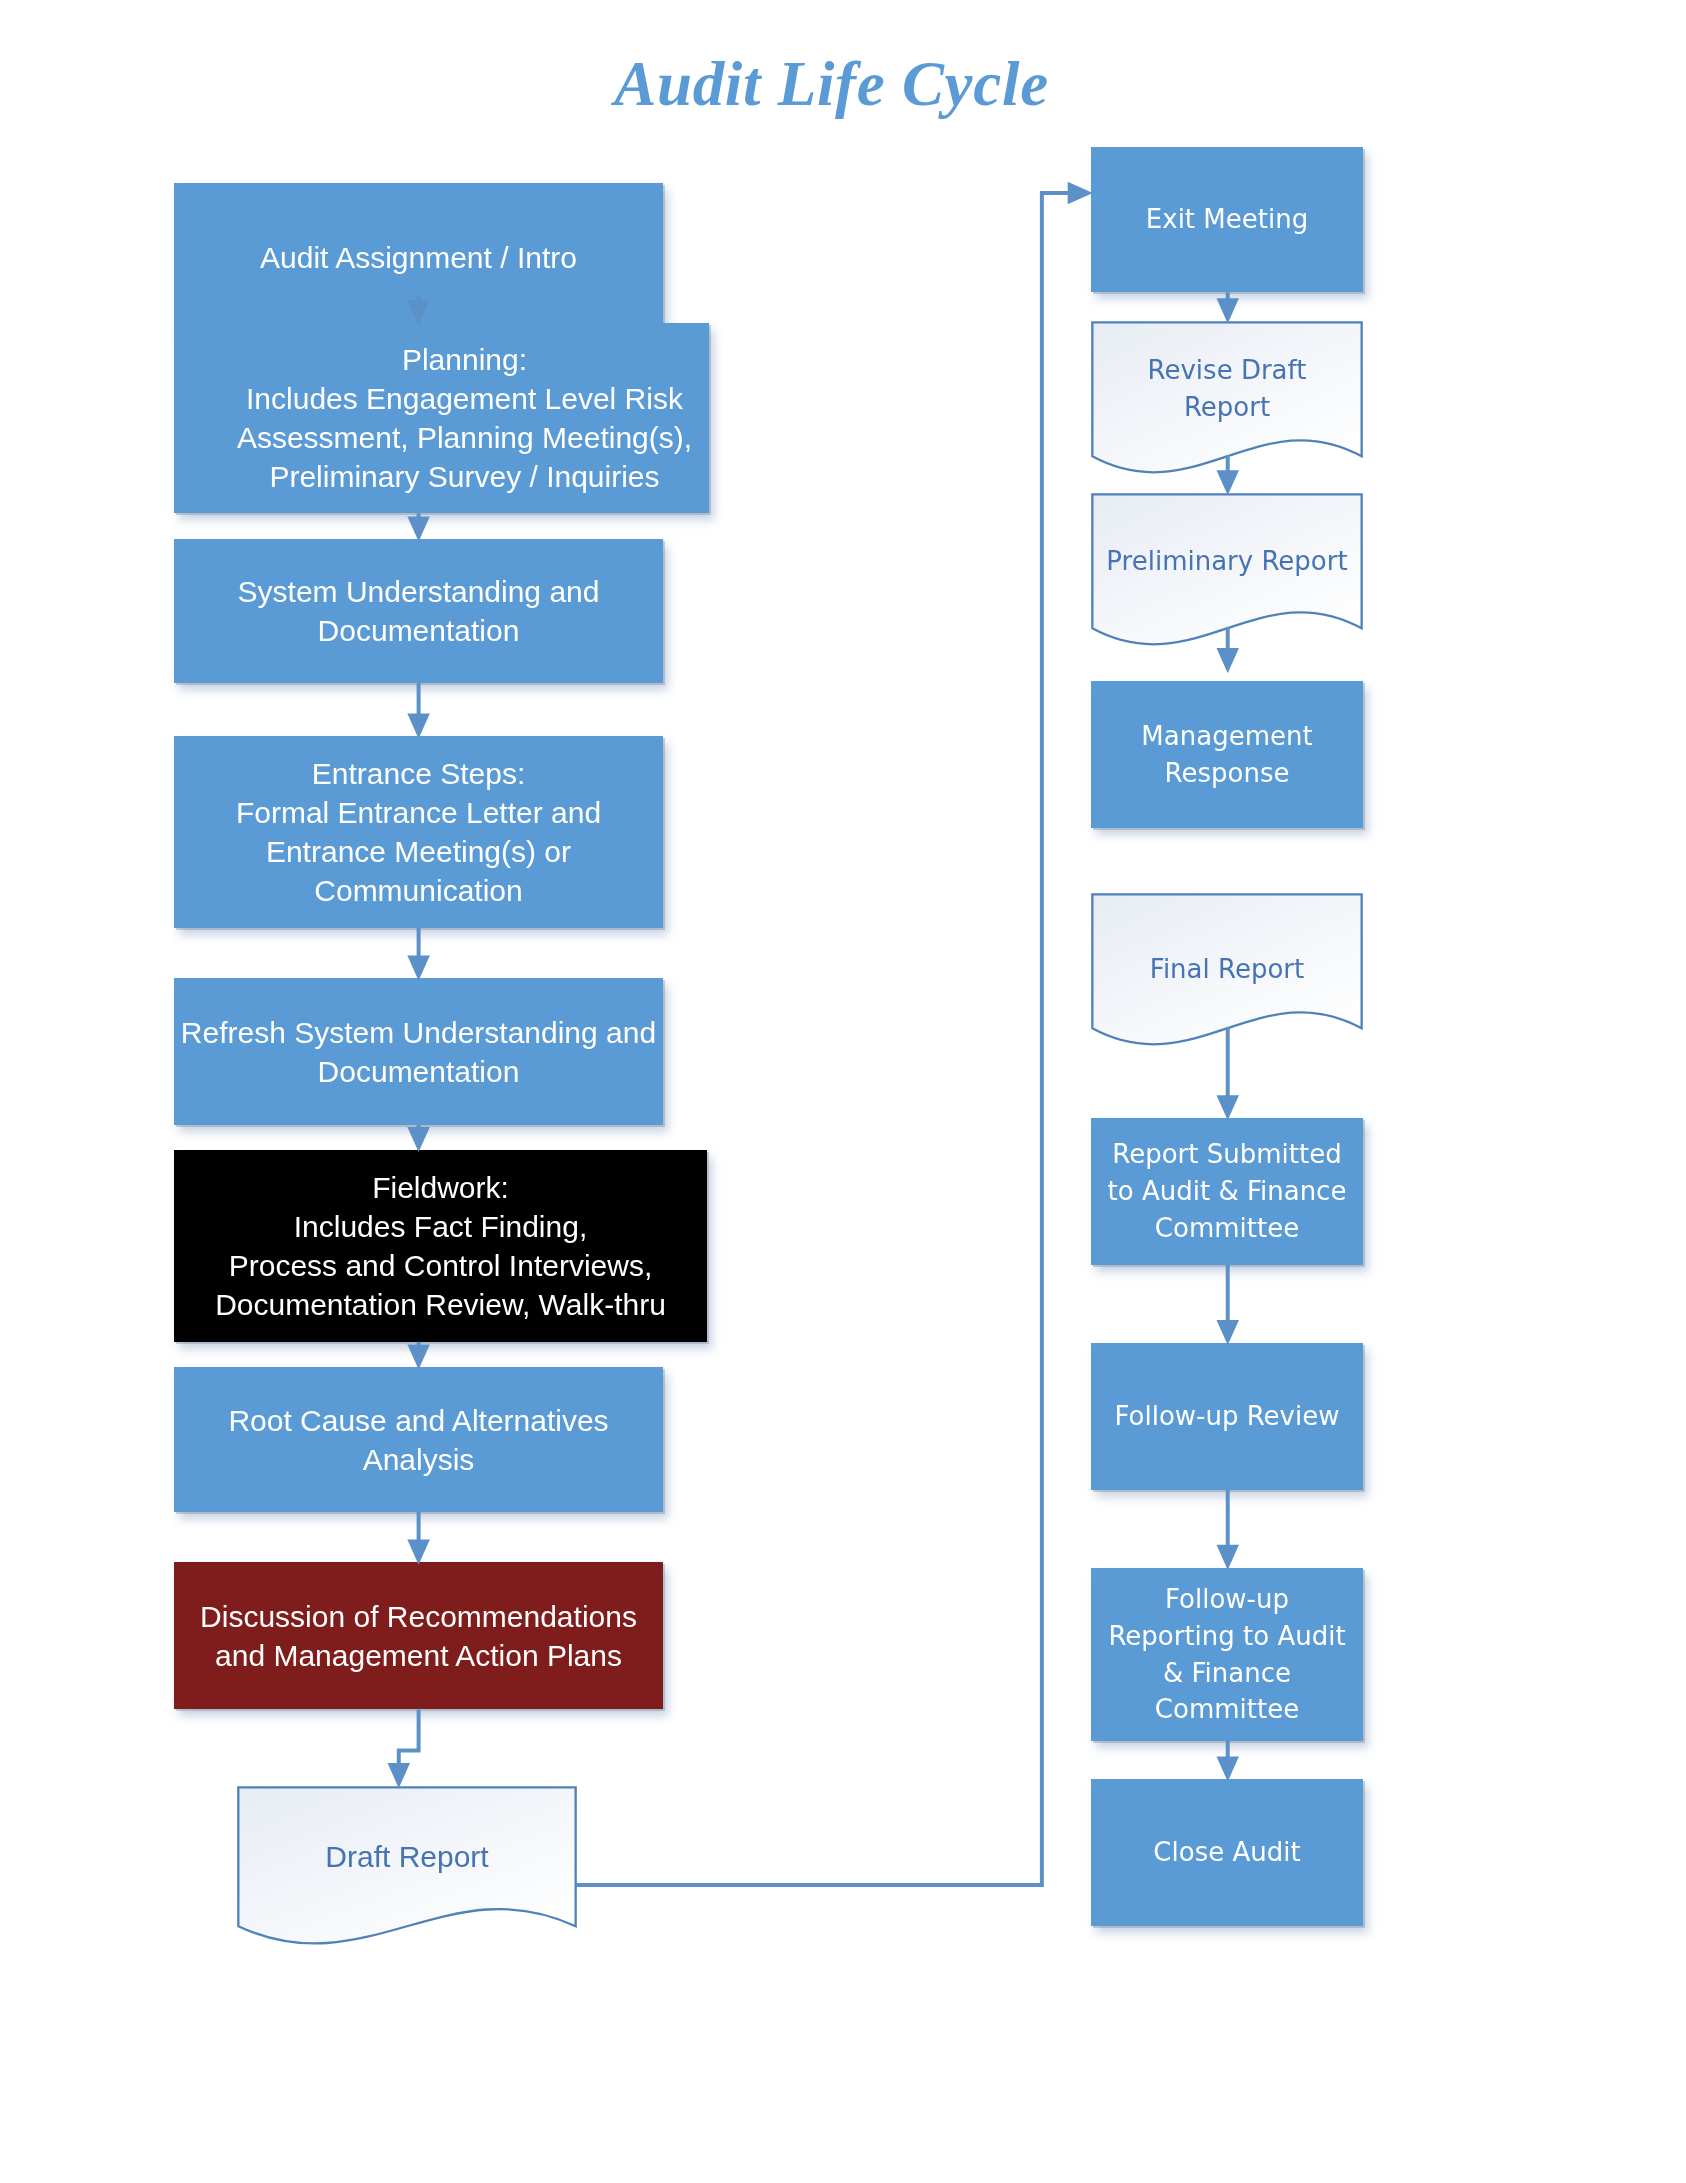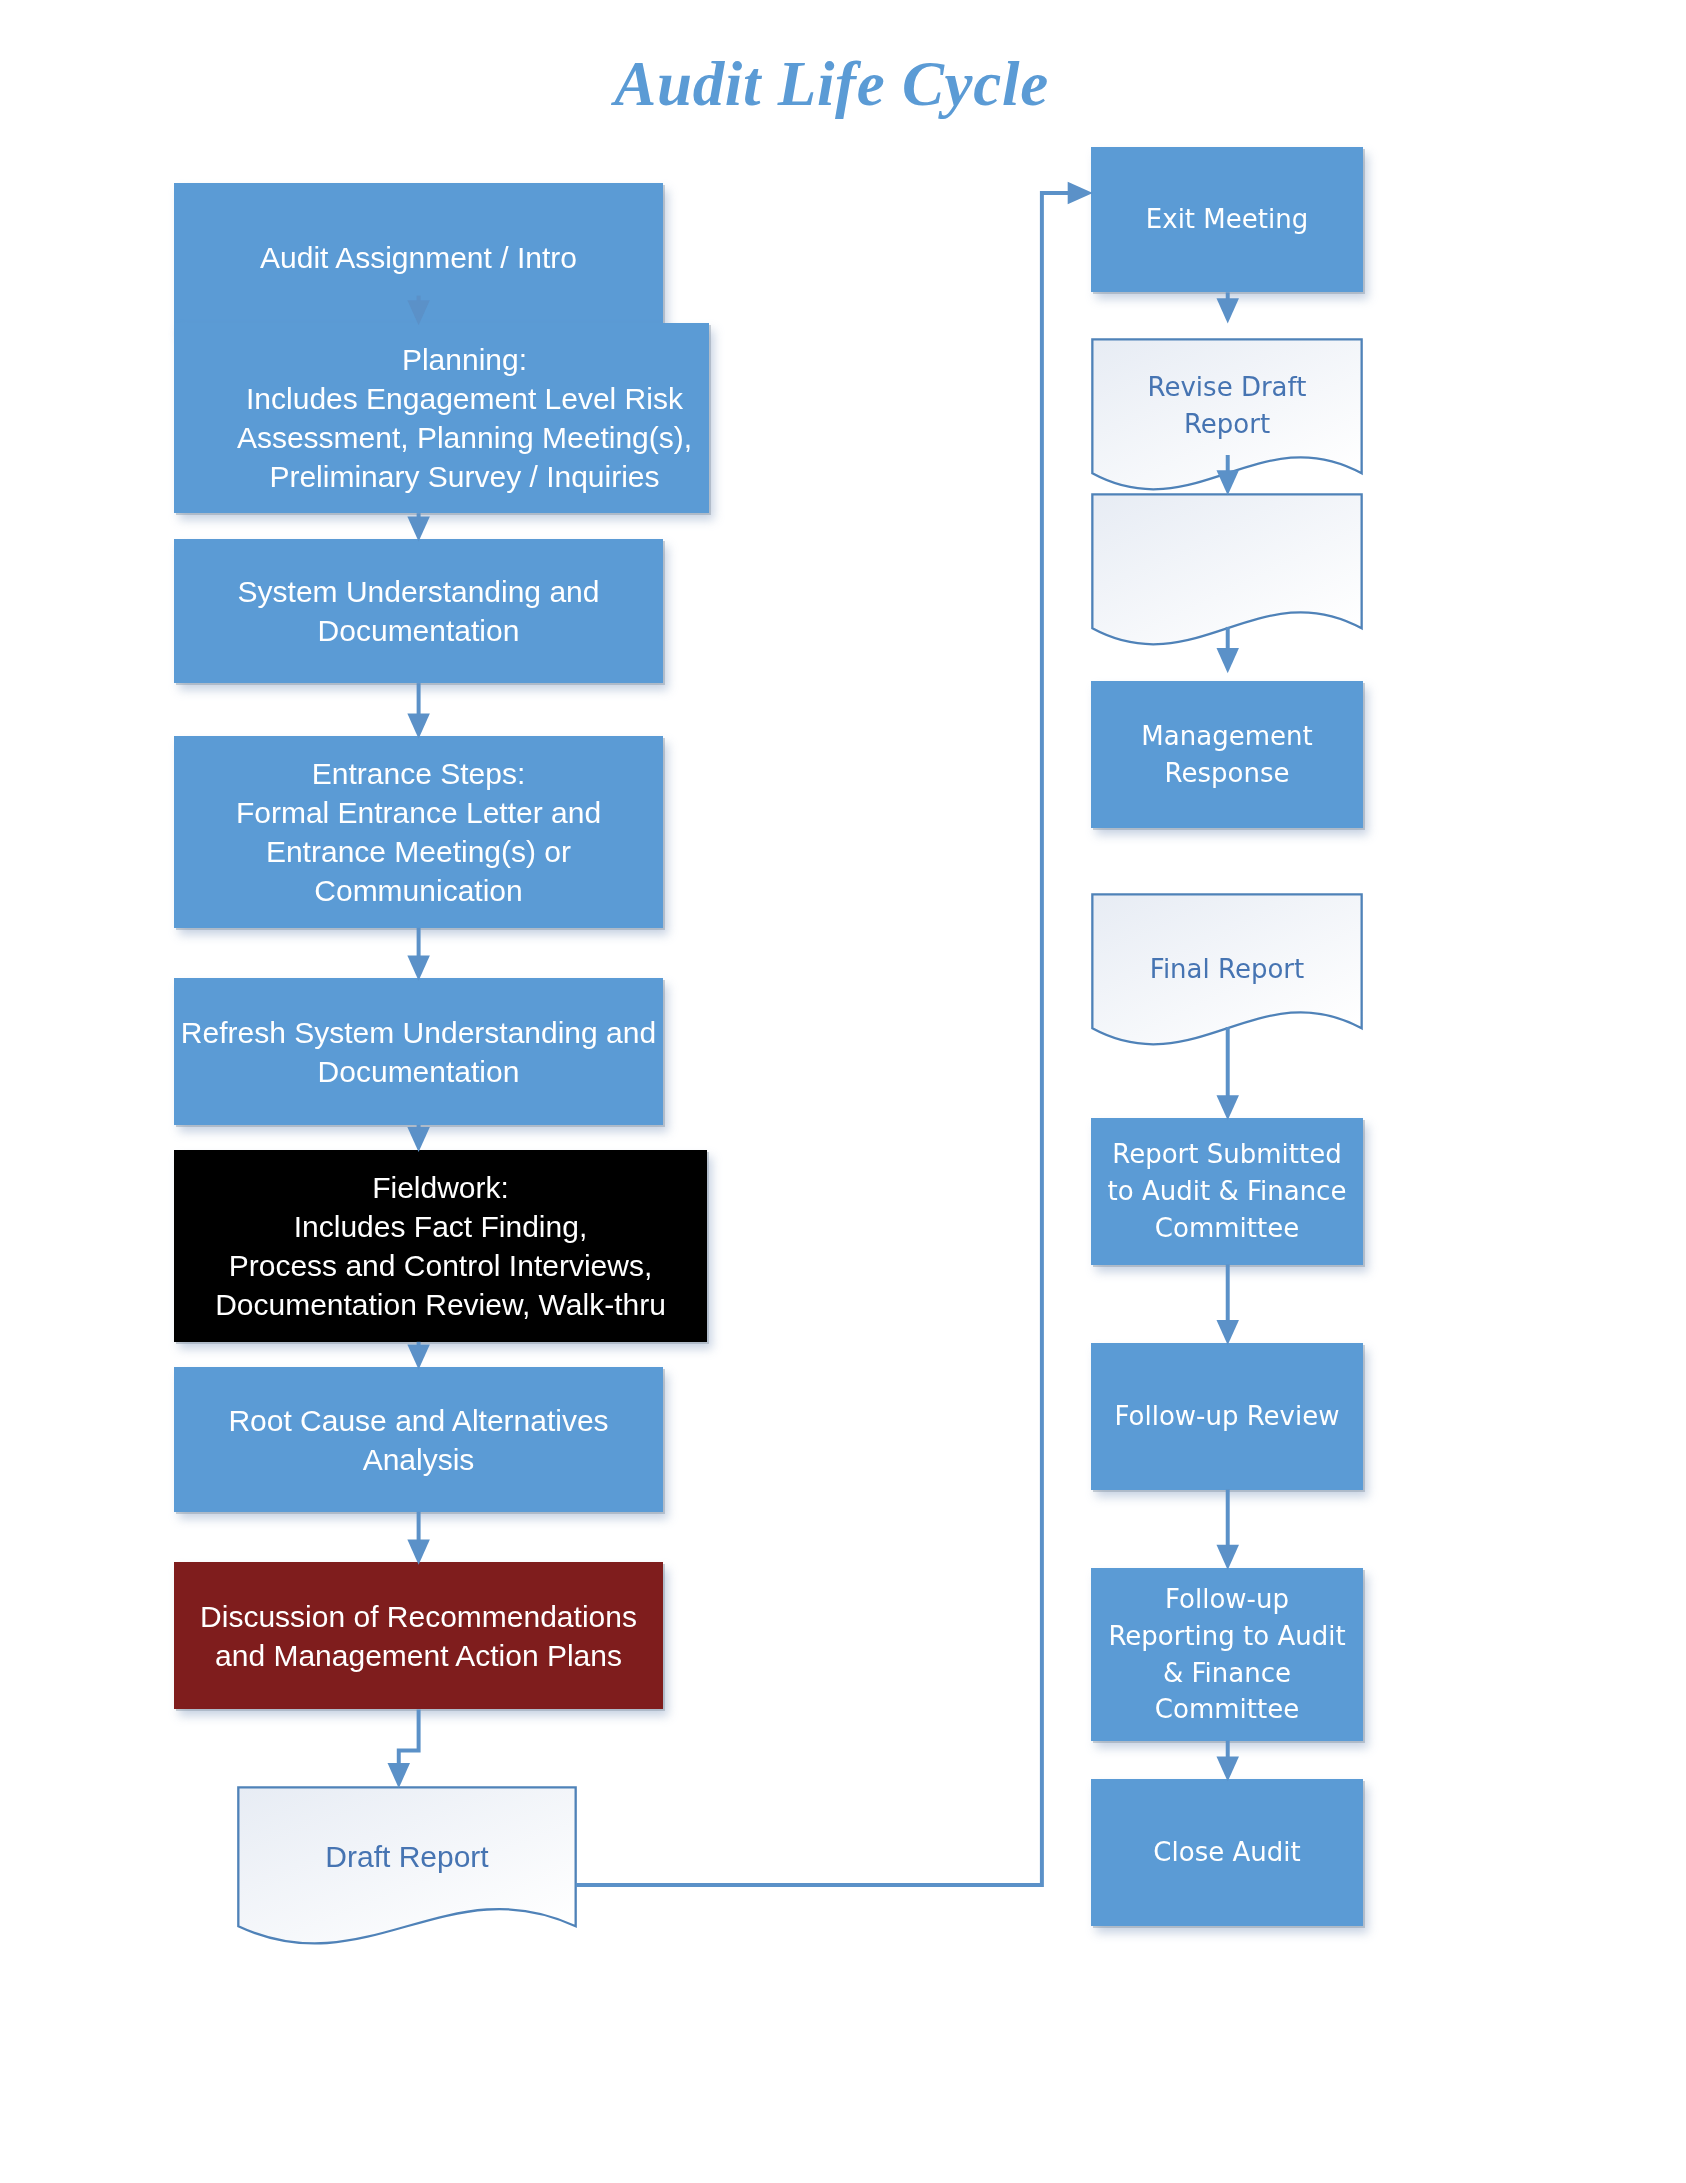--- a/index.html
+++ b/index.html
@@ -95,33 +95,36 @@
         <svg width="340" height="174" viewBox="0 0 514 263">
           <path d="M 2 2 L 512 2 L 512 212 C 318.68 122 195.32 302 2 212 Z" fill="url(#docGrad)" stroke="#4f82b8" stroke-width="3.5"></path>
         </svg>
         <div class="doc-label" style="height: 140px;">
           <span class="label" style="color: rgb(70, 116, 178);">Draft Report</span>
         </div>
       </div>
       <div class="node proc col-R" style="left: 1091px; top: 147px; width: 272px; height: 145px; background: rgb(91, 155, 213);">
         <span class="label" style="color: rgb(255, 255, 255);">Exit Meeting</span>
       </div>
-      <div class="node doc col-R" style="left: 1091px; top: 321px; width: 272px; height: 167px; margin-top: 17px;">
+      <div class="node doc col-R" style="left: 1091px; top: 321px; width: 272px; height: 167px;">
         <svg width="272" height="167" viewBox="0 0 412 253">
           <path d="M 2 2 L 410 2 L 410 205 C 255.44 121 156.56 289 2 205 Z" fill="url(#docGrad)" stroke="#4f82b8" stroke-width="3.5"></path>
         </svg>
         <div class="doc-label" style="height: 136px;">
           <span class="label" style="color: rgb(70, 116, 178);">Revise Draft
 Report</span>
         </div>
       </div>
       <div class="node doc col-R" style="left: 1091px; top: 493px; width: 272px; height: 167px;">
         <svg width="272" height="167" viewBox="0 0 412 253">
           <path d="M 2 2 L 410 2 L 410 205 C 255.44 121 156.56 289 2 205 Z" fill="url(#docGrad)" stroke="#4f82b8" stroke-width="3.5"></path>
         </svg>
+        <div class="doc-label" style="height: 136px;">
+          <span class="label" style="color: rgb(70, 116, 178);">Preliminary Report</span>
+        </div>
       </div>
       <div class="node proc col-R" style="left: 1091px; top: 671px; width: 272px; height: 147px; background: rgb(91, 155, 213); margin-top: 10px;">
         <span class="label" style="color: rgb(255, 255, 255);">Management
 Response</span>
       </div>
       <div class="node doc col-R" style="left: 1091px; top: 893px; width: 272px; height: 167px;">
         <svg width="272" height="167" viewBox="0 0 412 253">
           <path d="M 2 2 L 410 2 L 410 205 C 255.44 121 156.56 289 2 205 Z" fill="url(#docGrad)" stroke="#4f82b8" stroke-width="3.5"></path>
         </svg>
         <div class="doc-label" style="height: 136px; margin-top: 8px;">

